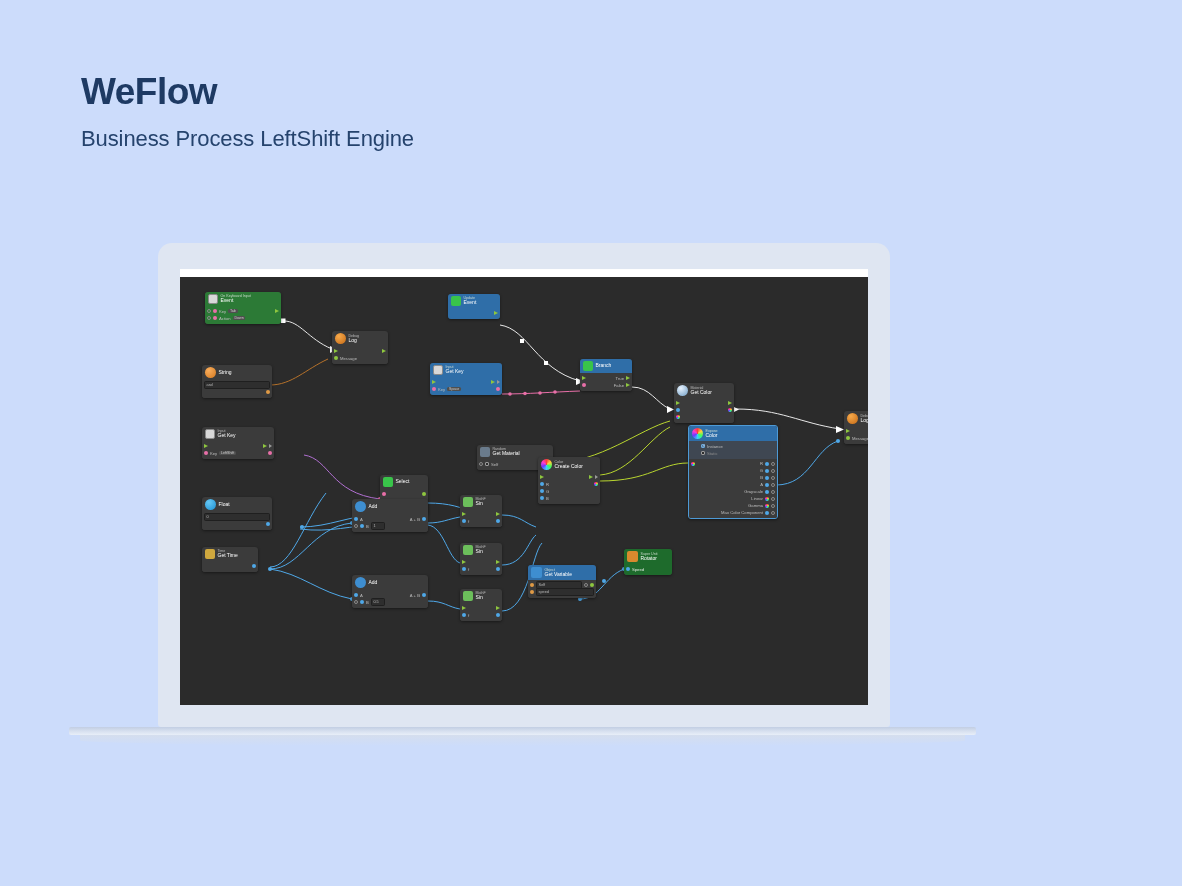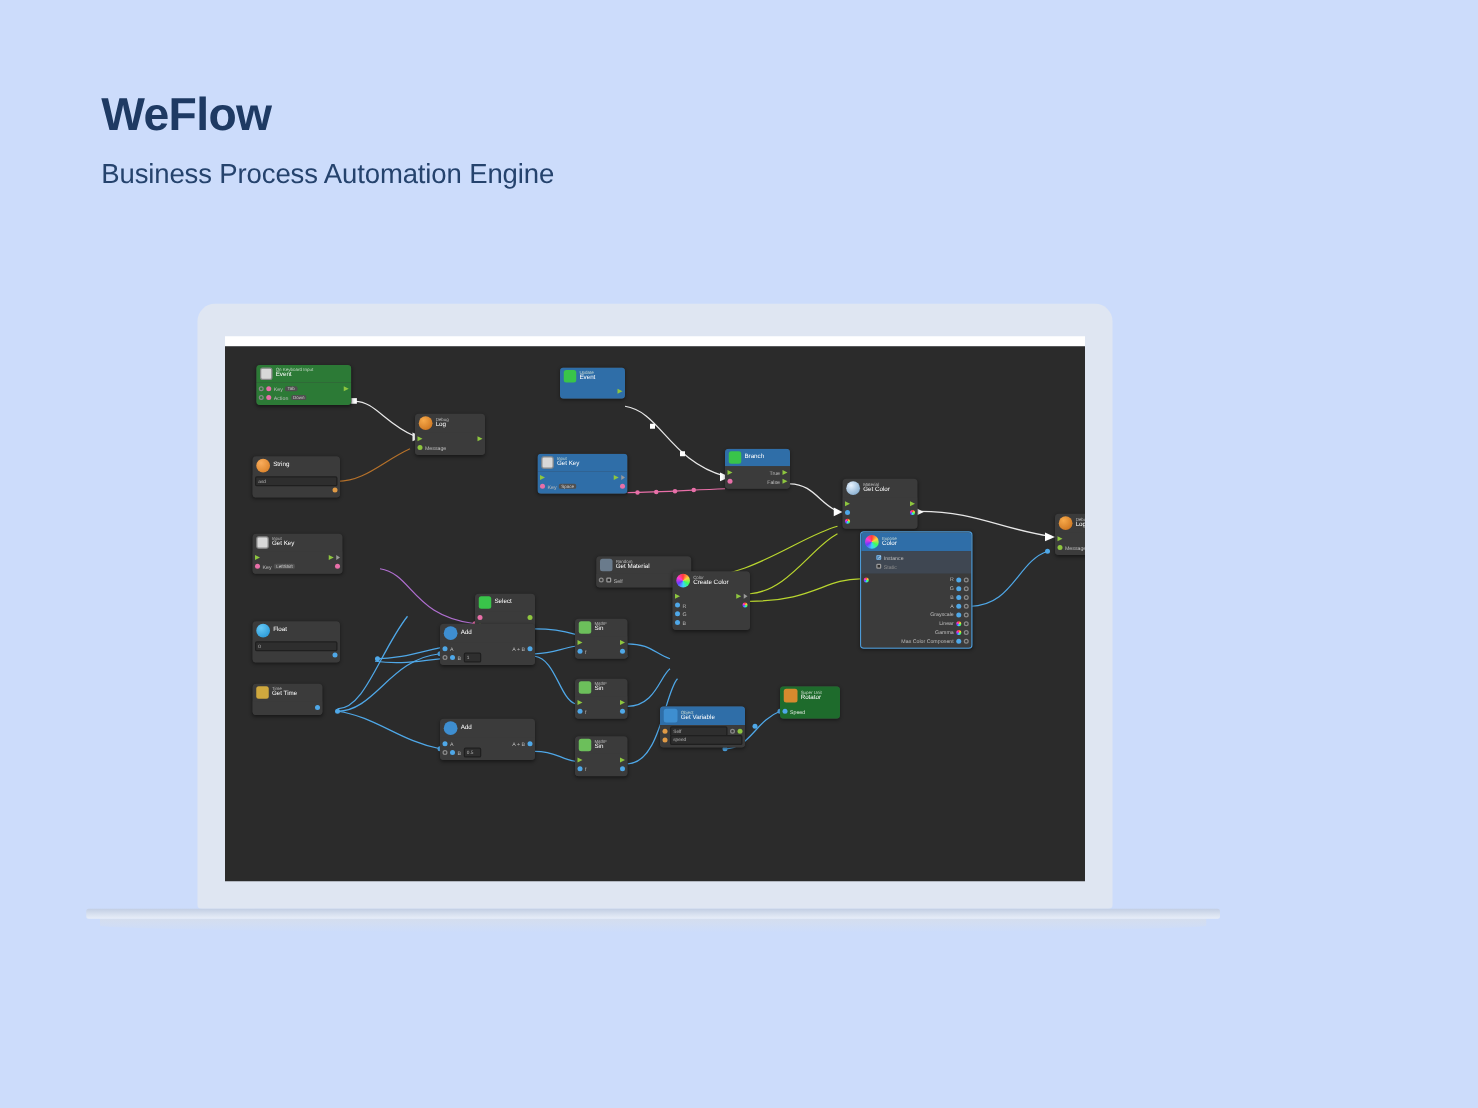--- a/index.html
+++ b/index.html
@@ -157,21 +157,21 @@
     content: "✓"; position: absolute; left: .1px; top: -1.4px;
     font-size: 4px; color: #e8f2ff; line-height: 1;
   }
   .opname { font-size: 4.2px; color: #bdbdbd; }
 </style>
 </head>
 <body>
 
 <div class="brand">
   <div class="brand-title">WeFlow</div>
-  <div class="brand-sub">Business Process Automation Engine</div>
+  <div class="brand-sub">Business Process LeftShift Engine</div>
 </div>
 
 <div class="laptop">
   <div class="lid">
     <div class="bezel-strip"></div>
 
     <div class="screen">
       <div class="canvas">
 
         <svg class="wires" viewBox="0 0 688 428" preserveAspectRatio="none">

